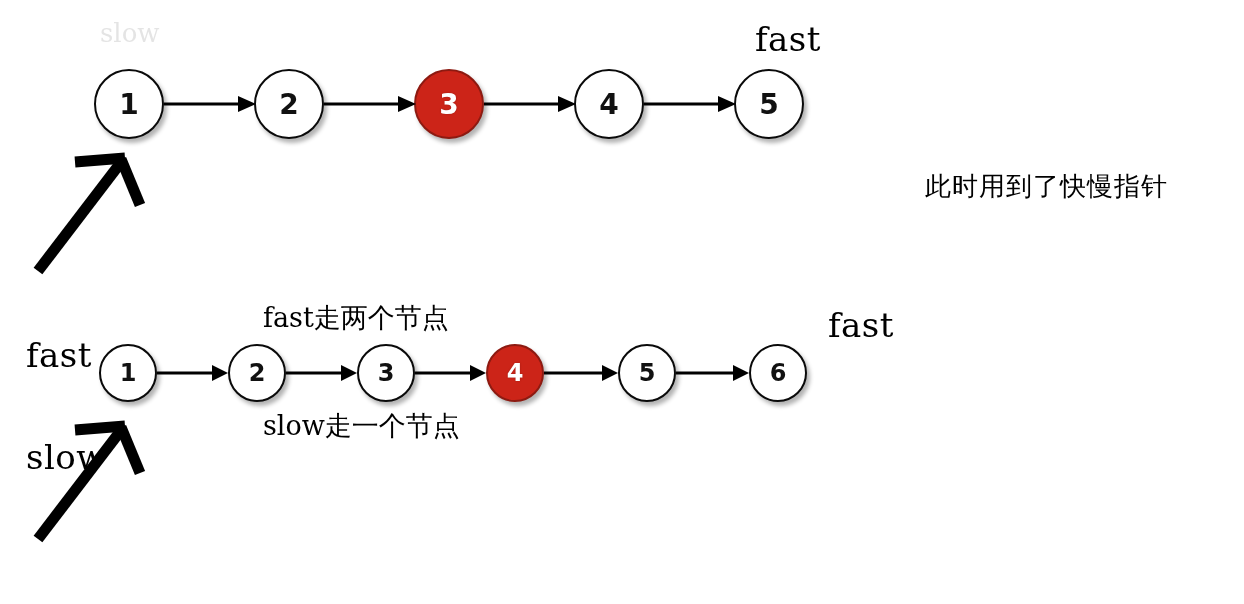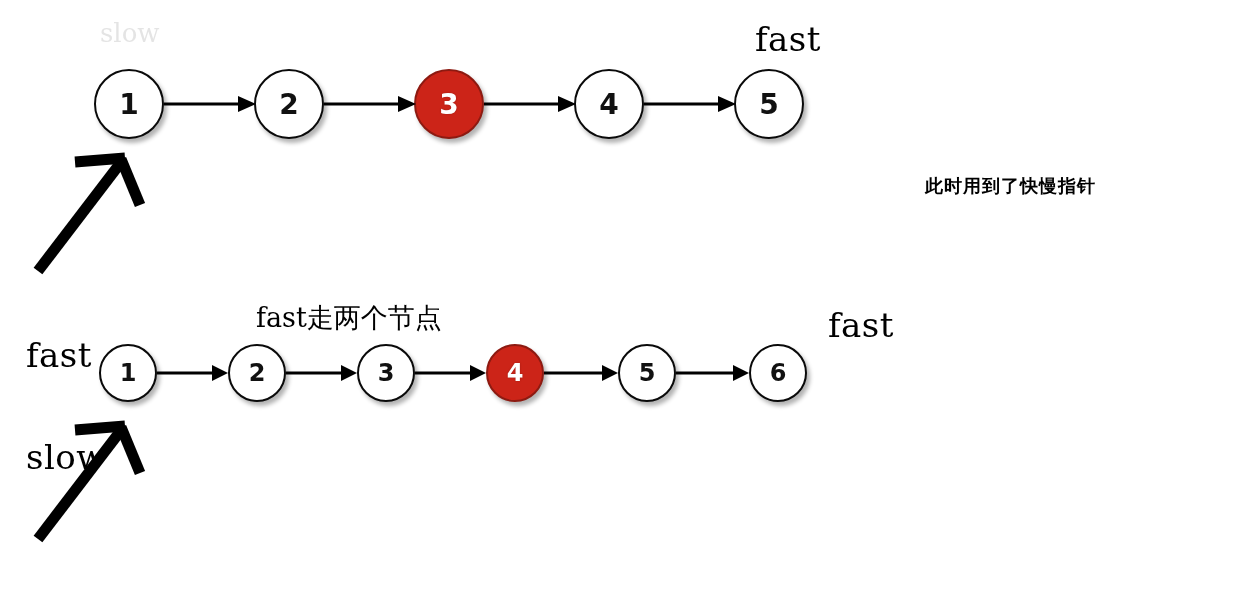--- a/index.html
+++ b/index.html
@@ -64,22 +64,22 @@
     line-height: 34px;
     letter-spacing: 0.5px;
   }
   .label-cn {
     font-family: "DejaVu Serif", serif;
     font-size: 27px;
     line-height: 36px;
   }
   .label-cn-bold {
     font-family: "DejaVu Sans", sans-serif;
-    font-weight: bold;
-    font-size: 18px;
+    font-weight: normal;
+    font-size: 26px;
     line-height: 32px;
     letter-spacing: 1px;
   }
   .label-ghost {
     font-family: "DejaVu Serif", serif;
     font-size: 26px;
     color: rgba(90,90,90,0.16);
   }
   .stack-line { display: block; }
 </style>
@@ -135,22 +135,23 @@
       <line x1="53" y1="22" x2="103" y2="18"></line>
       <line x1="99" y1="19" x2="118" y2="65"></line>
     </g>
   </svg>
 
   <div class="label label-mono" style="left:26px; top:270px;">
     <span class="stack-line">fast</span>
     <span class="stack-line">slow</span>
   </div>
 
-  <div class="label label-cn" style="left:256px; top:228px;">
+  <div class="label label-cn" style="left:263px; top:228px;">
     <span class="stack-line">fast走两个节点</span>
+    <span class="stack-line">slow走一个节点</span>
   </div>
 
   <div class="label label-cn-bold" style="left:925px; top:170px;">此时用到了快慢指针</div>
 
   <div class="node" style="left:99px; top:344px; width:58px; height:58px; font-size:24px;">
     <span>1</span>
   </div>
 
   <div class="node" style="left:228px; top:344px; width:58px; height:58px; font-size:24px;">
     <span>2</span>

